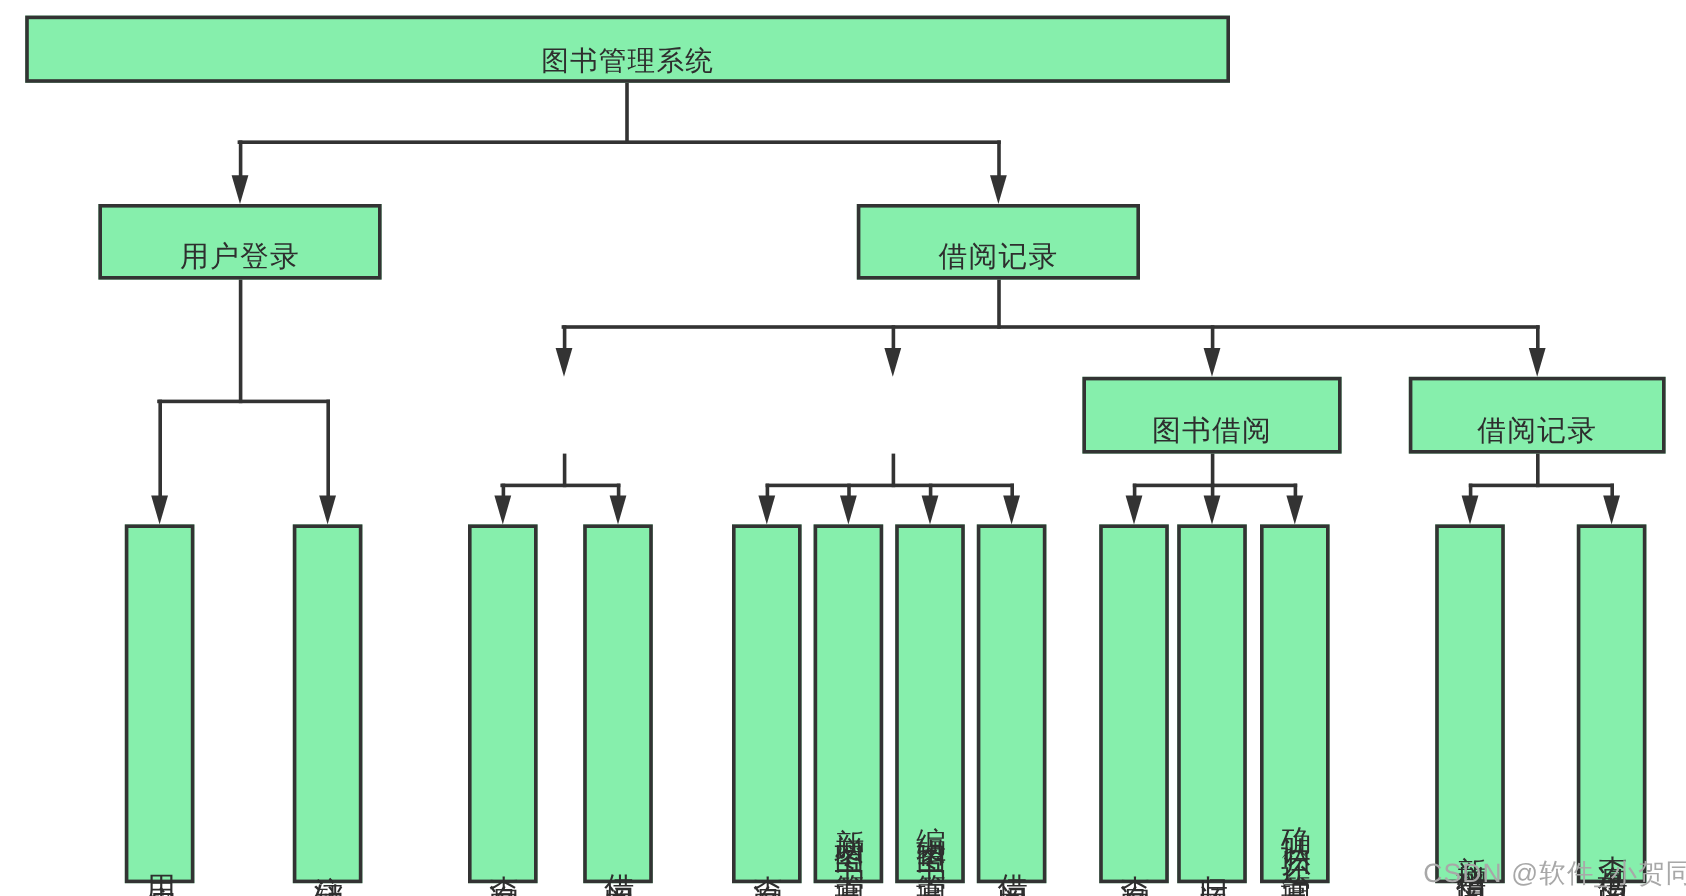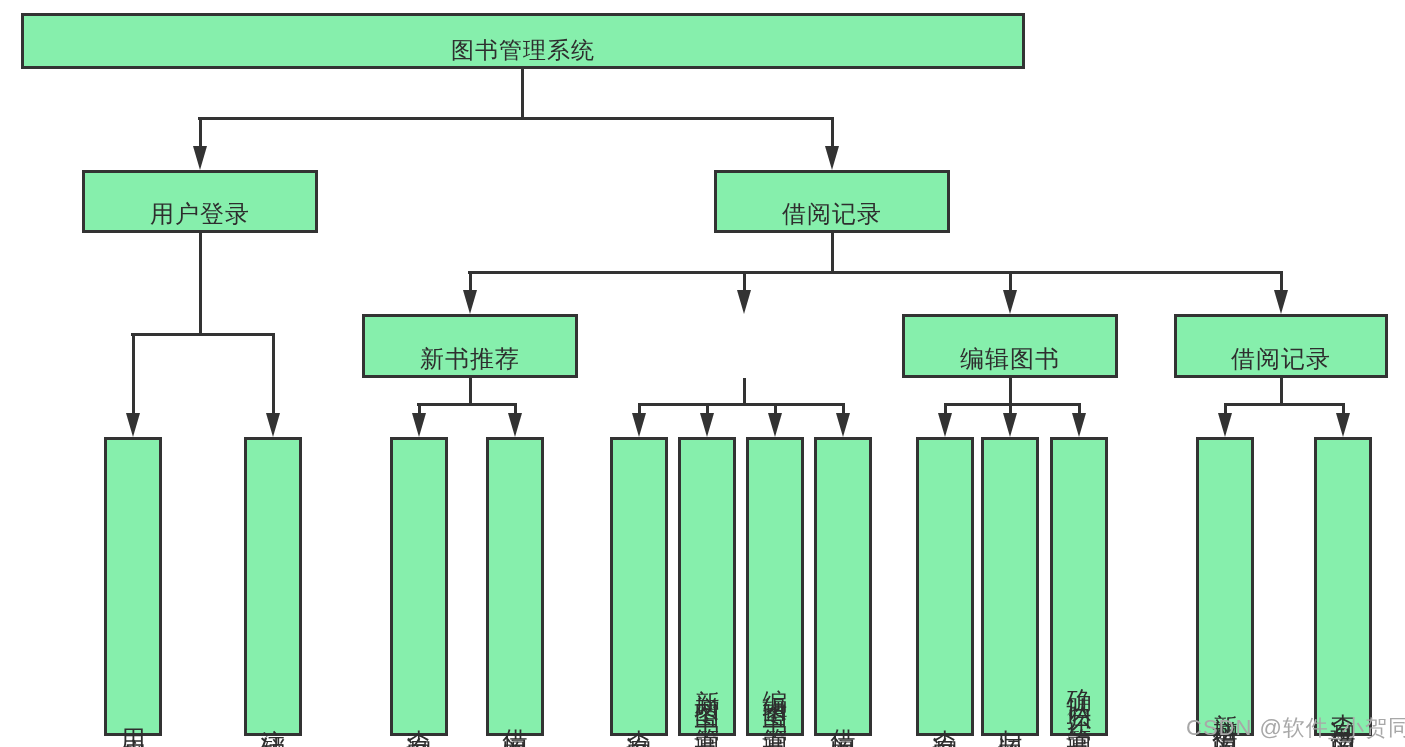--- a/index.html
+++ b/index.html
@@ -38,25 +38,22 @@
     <span class="lbl">图书管理系统</span>
   </div>
 
   <div class="box hb" style="left:82px;top:170px;width:236px;height:63px">
     <span class="lbl">用户登录</span>
   </div>
   <div class="box hb" style="left:714px;top:170px;width:236px;height:63px">
     <span class="lbl">借阅记录</span>
   </div>
 
-  <div class="box hb" style="left:362px;top:314px;width:216px;height:64px">
-    <span class="lbl">新书推荐</span>
-  </div>
   <div class="box hb" style="left:902px;top:314px;width:216px;height:64px">
-    <span class="lbl">编辑图书</span>
+    <span class="lbl">图书借阅</span>
   </div>
   <div class="box hb" style="left:1174px;top:314px;width:214px;height:64px">
     <span class="lbl">借阅记录</span>
   </div>
 
   <div class="box vb" style="left:104px;top:437px;width:58px;height:299px">
     <span class="lbl">用户登录</span>
   </div>
   <div class="box vb" style="left:244px;top:437px;width:58px;height:299px">
     <span class="lbl">注销登录</span>

